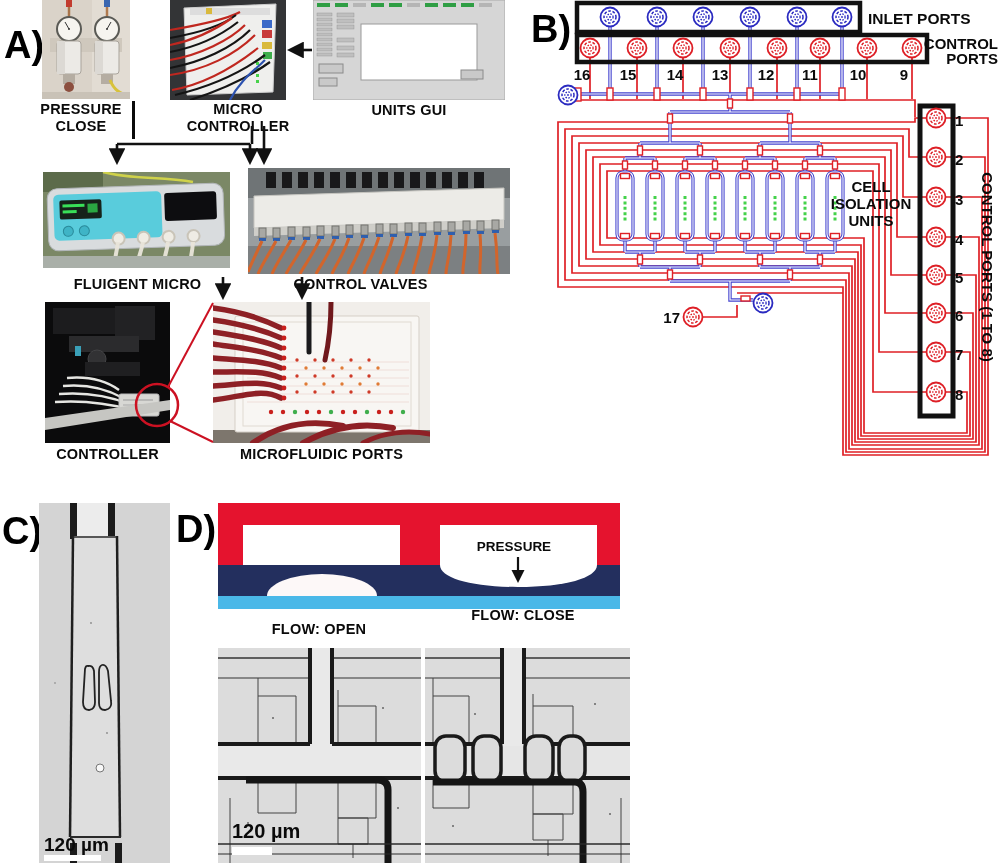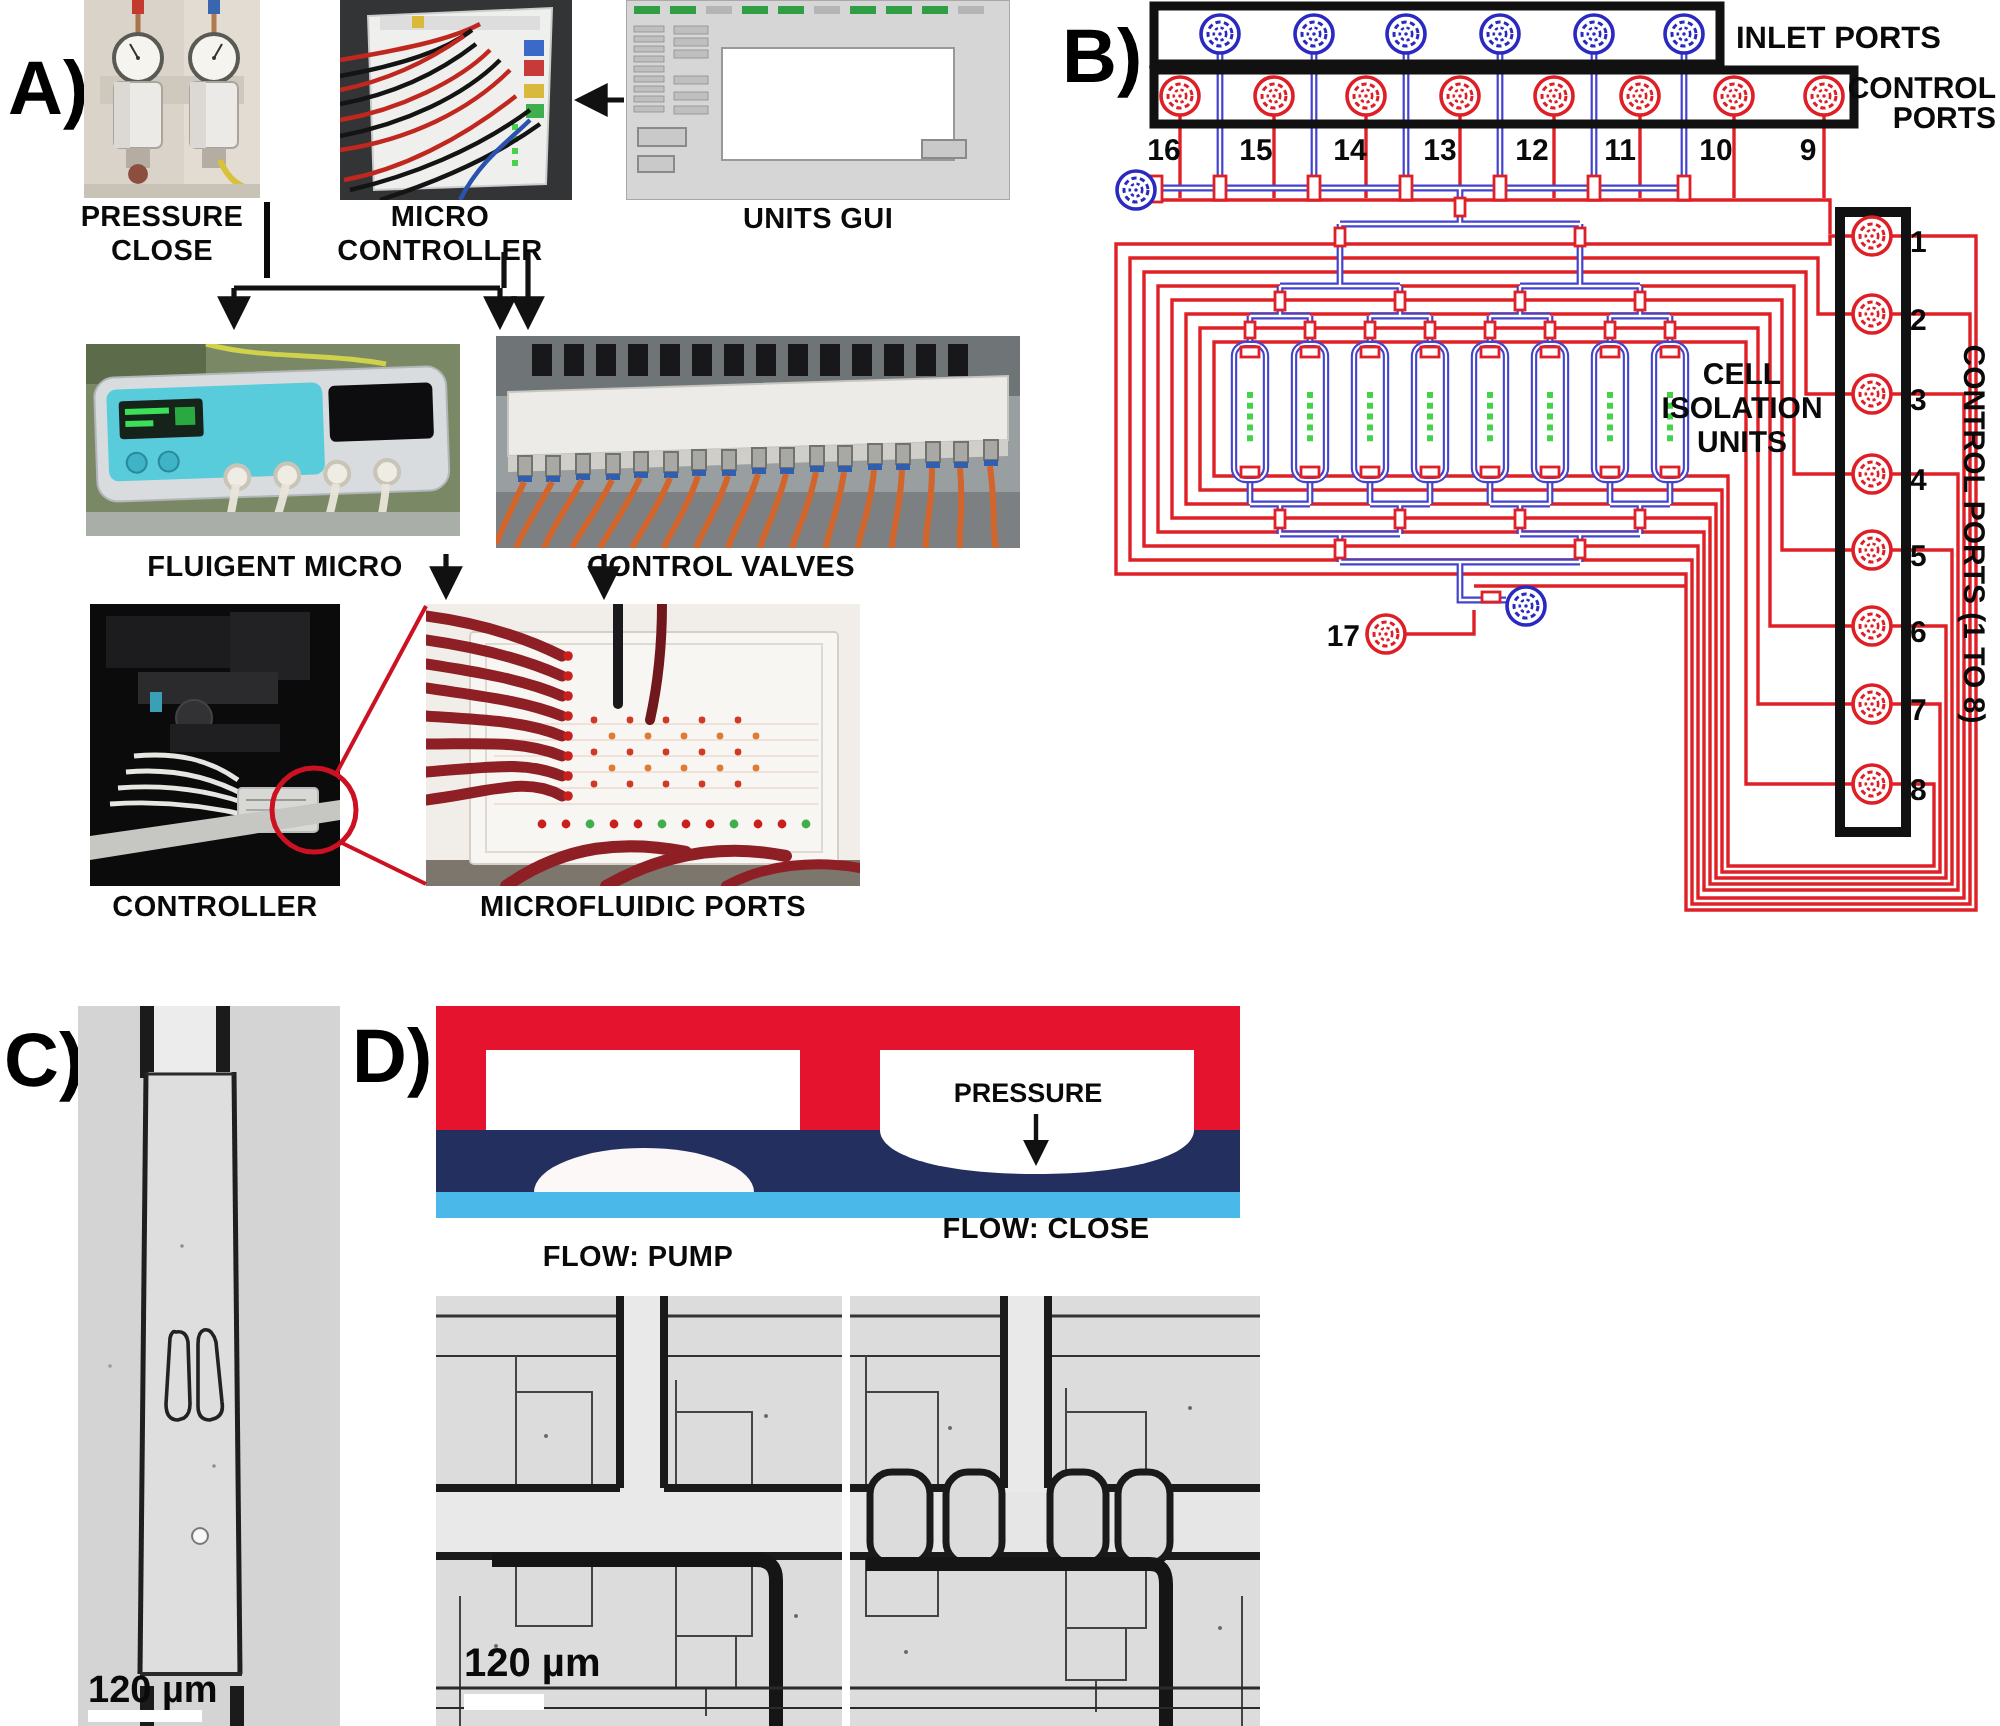--- a/index.html
+++ b/index.html
@@ -342,21 +342,21 @@
       <path d="M150,141 C170,130 195,128 217,132" stroke-width="5"></path>
     </g>
   </svg>
 </div>
 
 <div class="abs cap" style="left:29px;top:101px;width:104px">
   <div>PRESSURE</div>
   <div>CLOSE</div>
 </div>
 <div class="abs" style="left:132px;top:101px;width:3px;height:38px;background:#0a0a0a"></div>
-<div class="abs cap" style="left:162px;top:101px;width:116px">
+<div class="abs cap" style="left:180px;top:101px;width:116px">
   <div>MICRO</div>
   <div>CONTROLLER</div>
 </div>
 <div class="abs cap" style="left:313px;top:102px;width:192px">UNITS GUI</div>
 <div class="abs cap" style="left:50px;top:276px;width:175px">FLUIGENT MICRO</div>
 <div class="abs cap" style="left:268px;top:276px;width:185px">CONTROL VALVES</div>
 <div class="abs cap" style="left:45px;top:446px;width:125px">CONTROLLER</div>
 <div class="abs cap" style="left:213px;top:446px;width:217px">MICROFLUIDIC PORTS</div>
 
 <svg class="abs" style="left:0;top:0;pointer-events:none" width="530" height="470" viewBox="0 0 530 470">
@@ -629,21 +629,21 @@
     <rect x="0" y="62" width="402" height="31" fill="#232f5e"></rect>
     <rect x="0" y="93" width="402" height="13" fill="#4ab8e8"></rect>
     <rect x="25" y="22" width="157" height="40" fill="#ffffff"></rect>
     <path d="M222,22 H379 V62 C379,75 347,84 300,84 C253,84 222,75 222,62 Z" fill="#ffffff"></path>
     <path d="M49,93 A55,22 0 0 1 159,93 Z" fill="#fdf8f8"></path>
     <text x="296" y="48" font-size="13.5" text-anchor="middle">PRESSURE</text>
     <line x1="300" y1="54" x2="300" y2="76" stroke="#111" stroke-width="2.2" marker-end="url(#ah2)"></line>
   </svg>
 </div>
 
-<div class="abs cap" style="left:218px;top:621px;width:202px">FLOW: PUMP</div>
+<div class="abs cap" style="left:218px;top:621px;width:202px">FLOW: OPEN</div>
 <div class="abs cap" style="left:423px;top:607px;width:200px">FLOW: CLOSE</div>
 
 <div class="abs photo" style="left:218px;top:648px;width:203px;height:215px">
   <svg width="203" height="215" viewBox="0 0 203 215">
     <rect width="203" height="215" fill="#dcdcdc"></rect>
     <line x1="0" y1="10" x2="203" y2="10" stroke="#333" stroke-width="1.4"></line>
     <line x1="0" y1="30" x2="203" y2="30" stroke="#333" stroke-width="1"></line>
     <g fill="none" stroke="#444" stroke-width="1">
       <path d="M40,30 V48 H78 V118 H40 V48"></path>
       <path d="M120,42 V58 H158 V170 H120 V58"></path>

